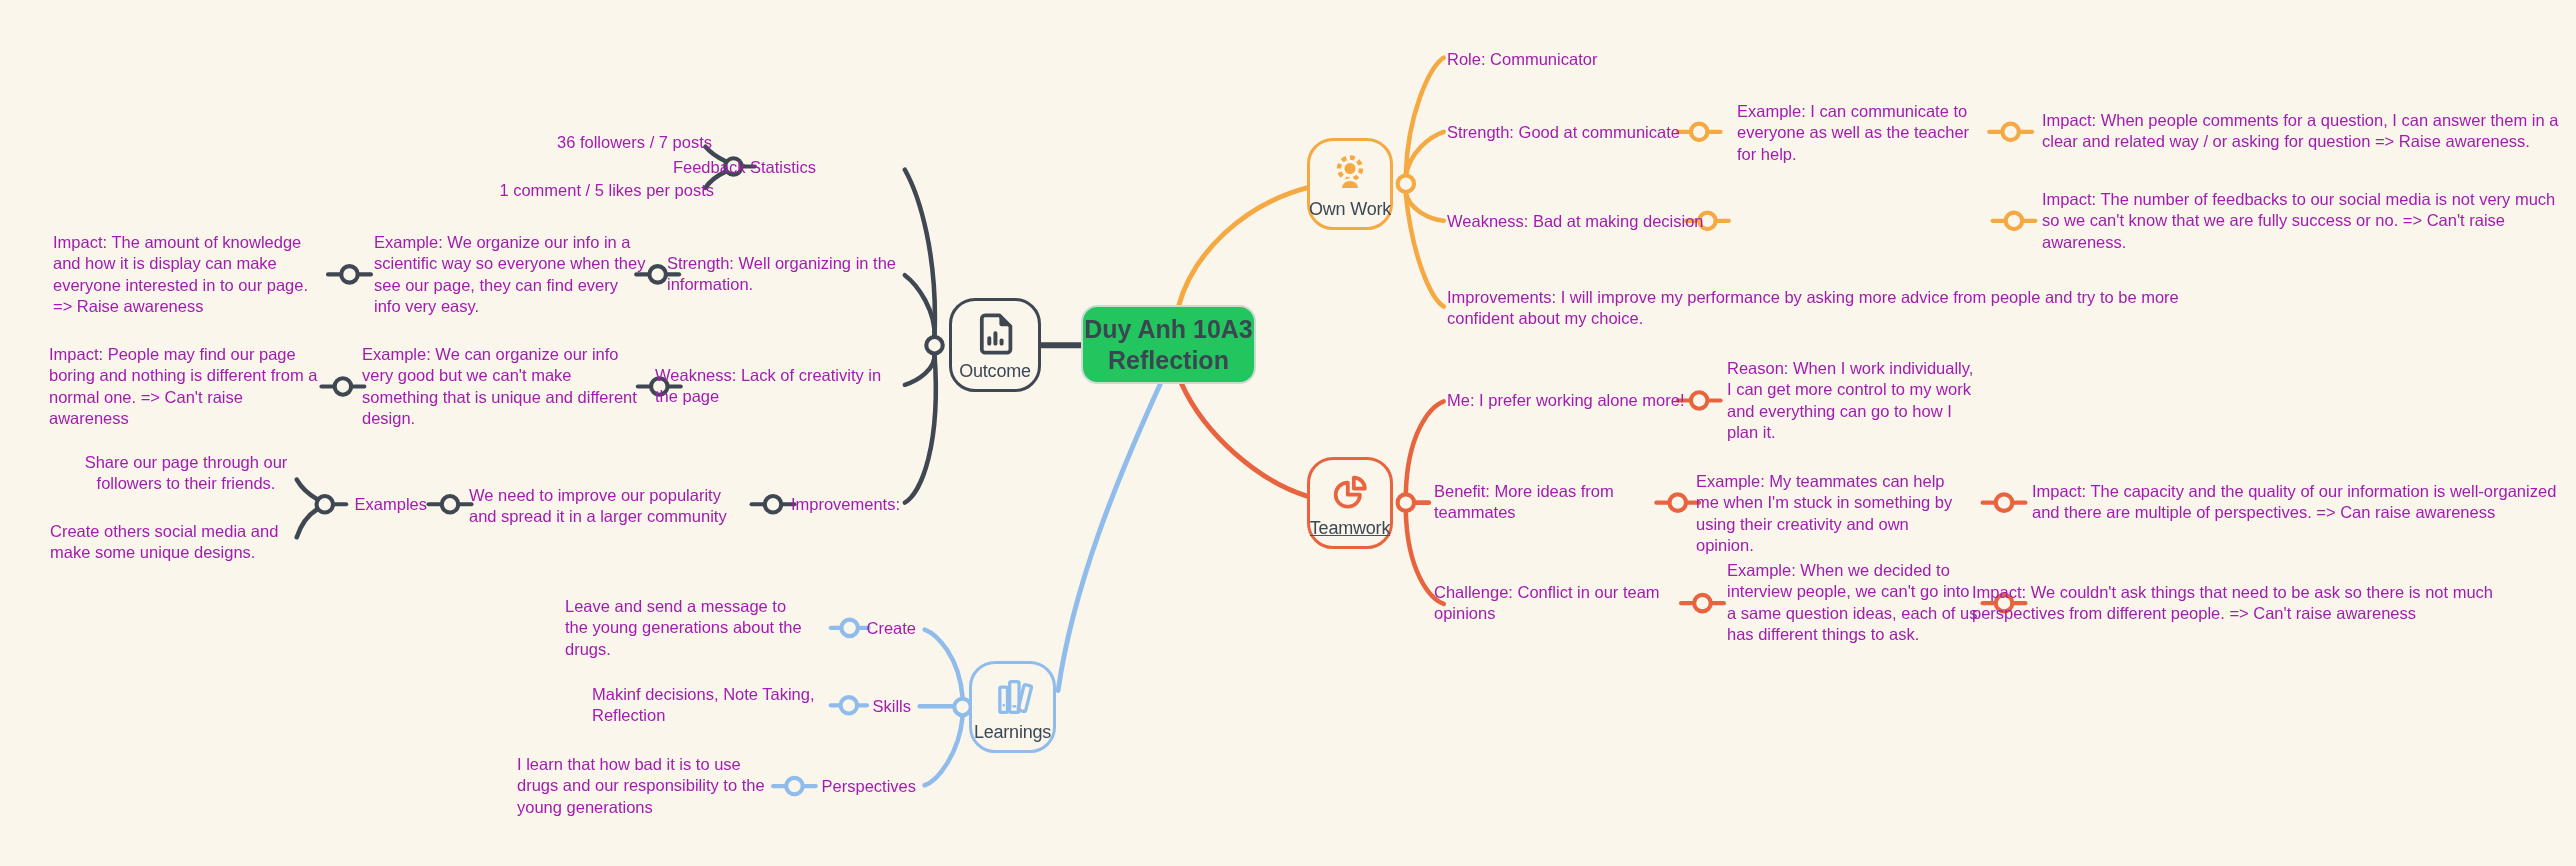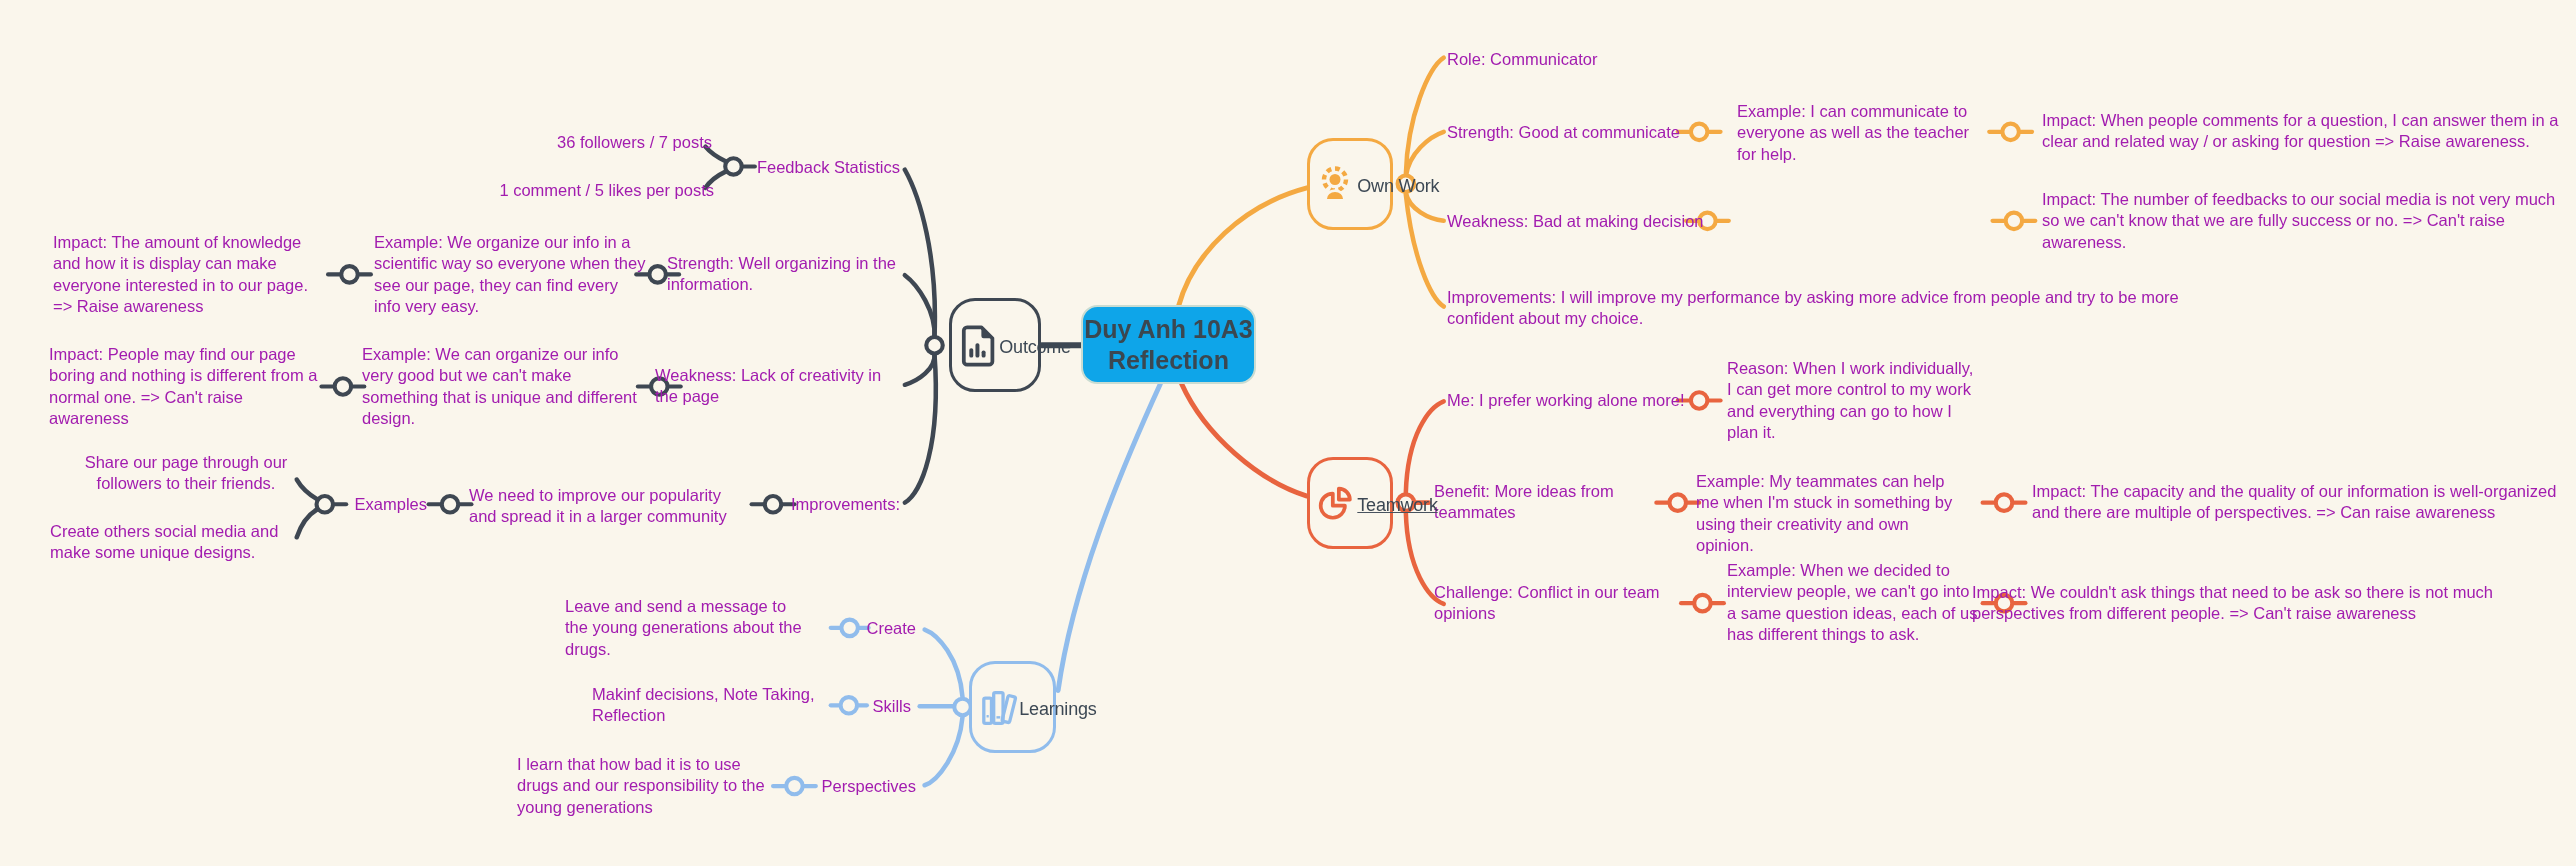--- a/index.html
+++ b/index.html
@@ -14,28 +14,28 @@
   #edges{position:absolute;left:0;top:0;z-index:1;}
   .topic{
     position:absolute;z-index:2;
     font-size:16.5px;line-height:21.4px;
     color:#a21caf;text-align:left;
     cursor:default;
   }
   .nowrap{white-space:nowrap;}
   .node{
     position:absolute;z-index:3;
-    display:flex;align-items:center;justify-content:space-between;
+    display:flex;flex-direction:column;align-items:center;justify-content:space-between;
     box-sizing:border-box;padding:10.7px 3.3px 6.6px 3.3px;
     border-radius:26px;background:#FAF6EC;
   }
   .node .node-label{font-size:18px;color:#3C4854;letter-spacing:-0.2px;white-space:nowrap;}
   #root-node{
     position:absolute;z-index:3;left:1081px;top:305px;width:175px;height:79px;
-    background:#0ea5e9;border:2.5px solid #C9DCD2;border-radius:16.5px;
+    background:#22c55e;border:2.5px solid #C9DCD2;border-radius:16.5px;
     box-sizing:border-box;
     display:flex;align-items:center;justify-content:center;text-align:center;
     font-size:25px;line-height:30.5px;font-weight:bold;color:#3B4750;
   }
   #outcome-node{left:949px;top:298px;width:92px;height:94px;border:3.7px solid #3E4752;}
   #ownwork-node{left:1307px;top:138px;width:86px;height:92px;border:3.7px solid #F4A942;}
   #teamwork-node{left:1307px;top:457px;width:86px;height:92px;border:3.7px solid #E8643F;text-decoration:underline;}
   #learnings-node{left:969px;top:661px;width:87px;height:92px;border:3.7px solid #90BCEC;}
 </style>
 </head>
@@ -185,21 +185,21 @@
 
   <div class="topic nowrap" style="left:1447px;top:390px">Me: I prefer working alone more!</div>
   <div class="topic" style="left:1727px;top:358px;width:247px">Reason: When I work individually, I can get more control to my work and everything can go to how I plan it.</div>
   <div class="topic" style="left:1434px;top:481px;width:202px">Benefit: More ideas from teammates</div>
   <div class="topic" style="left:1696px;top:471px;width:272px">Example: My teammates can help me when I'm stuck in something by using their creativity and own opinion.</div>
   <div class="topic" style="left:2032px;top:481px;width:527px">Impact: The capacity and the quality of our information is well-organized and there are multiple of perspectives. =&gt; Can raise awareness</div>
   <div class="topic" style="left:1434px;top:582px;width:264px">Challenge: Conflict in our team opinions</div>
   <div class="topic" style="left:1727px;top:560px;width:251px">Example: When we decided to interview people, we can't go into a same question ideas, each of us has different things to ask.</div>
   <div class="topic" style="left:1972px;top:582px;width:527px">Impact: We couldn't ask things that need to be ask so there is not much perspectives from different people. =&gt; Can't raise awareness</div>
 
-  <div class="topic nowrap" style="right:1676px;top:157px">Feedback Statistics</div>
+  <div class="topic nowrap" style="right:1760px;top:157px">Feedback Statistics</div>
   <div class="topic nowrap" style="right:1864px;top:132px">36 followers / 7 posts</div>
   <div class="topic nowrap" style="right:1862px;top:180px">1 comment / 5 likes per posts</div>
   <div class="topic" style="right:1674px;top:253px;width:235px">Strength: Well organizing in the information.</div>
   <div class="topic" style="right:1930px;top:232px;width:272px">Example: We organize our info in a scientific way so everyone when they see our page, they can find every info very easy.</div>
   <div class="topic" style="right:2255px;top:232px;width:268px">Impact: The amount of knowledge and how it is display can make everyone interested in to our page. =&gt; Raise awareness</div>
   <div class="topic" style="right:1674px;top:365px;width:247px">Weakness: Lack of creativity in the page</div>
   <div class="topic" style="right:1930px;top:344px;width:284px">Example: We can organize our info very good but we can't make something that is unique and different design.</div>
   <div class="topic" style="right:2255px;top:344px;width:272px">Impact: People may find our page boring and nothing is different from a normal one. =&gt; Can't raise awareness</div>
   <div class="topic nowrap" style="right:1676px;top:494px">Improvements:</div>
   <div class="topic" style="right:1823px;top:485px;width:284px">We need to improve our popularity and spread it in a larger community</div>

